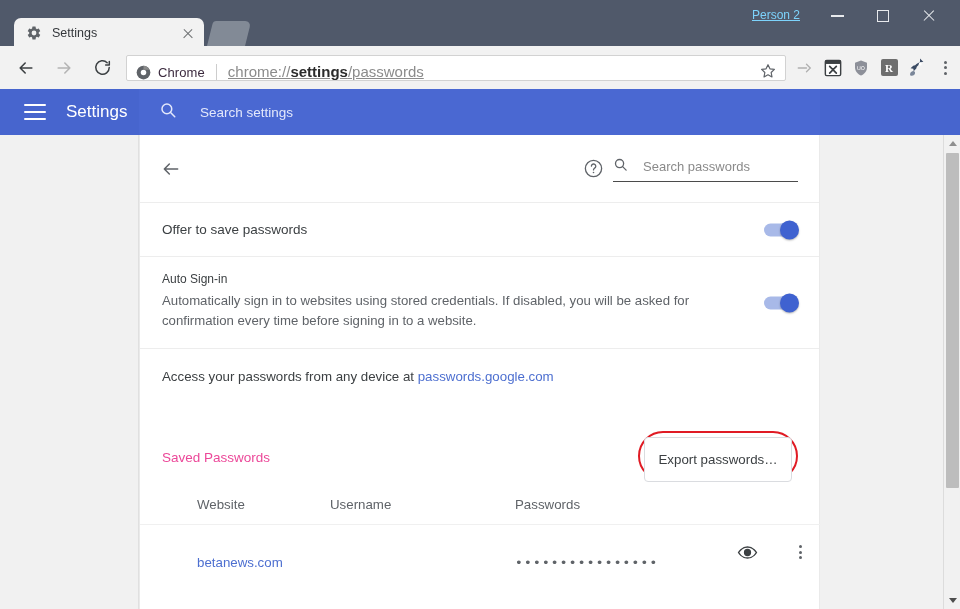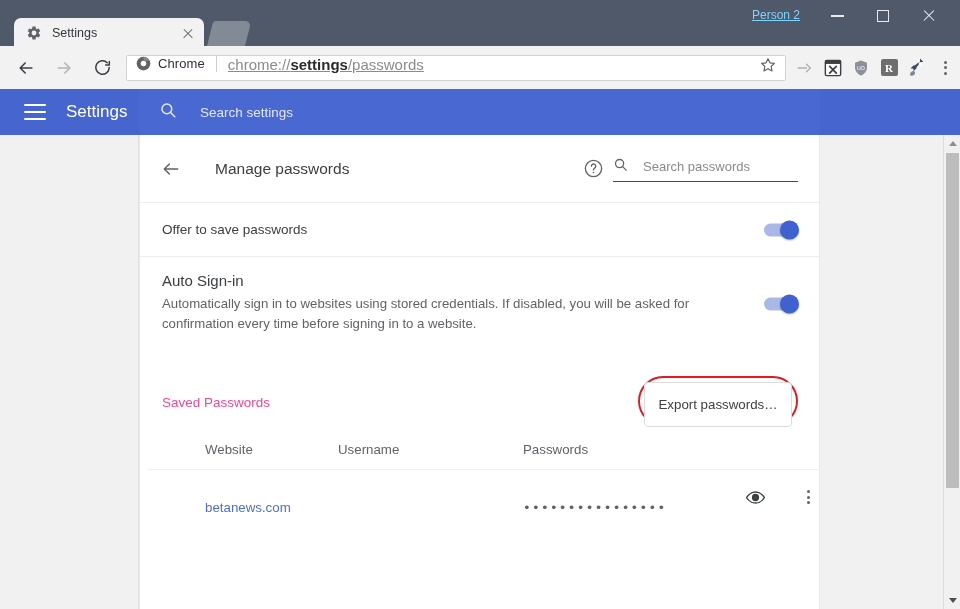--- a/index.html
+++ b/index.html
@@ -81,21 +81,21 @@
     width: 32px; height: 32px; margin-left: 6px;
     display: flex; align-items: center; justify-content: center;
   }
   .nav-btn:first-child { margin-left: 10px; }
 
   .omnibox {
     flex: 1 1 auto; height: 26px; margin: 0 6px 0 8px;
     background: #ffffff;
     border: 1px solid #d2d2d2;
     border-radius: 2px;
-    display: flex; align-items: flex-start;
+    display: flex; align-items: flex-end;
     padding: 0 8px 0 9px;
     min-width: 0;
   }
   .chrome-badge { display: flex; align-items: center; flex: 0 0 auto; }
   .chrome-badge-text {
     font-size: 13px; color: #3b2a3e; margin-left: 7px; letter-spacing: .1px;
   }
   .omni-sep {
     width: 1px; height: 16px; background: #cdcdcd; margin: 0 11px 0 11px; flex: 0 0 1px;
   }
@@ -200,21 +200,21 @@
     width: 19px; height: 19px; border-radius: 50%;
     background: #3f62d0;
     box-shadow: 0 1px 2px rgba(0,0,0,.28);
   }
 
   .row-autosignin {
     border-top: 1px solid #ededed;
     padding: 15px 70px 17px 22px;
     position: relative;
   }
-  .as-title { font-size: 15px; color: #3c4043; margin-bottom: 5px; }
+  .as-title { font-size: 12px; color: #3c4043; margin-bottom: 5px; }
   .as-desc {
     font-size: 13.2px; color: #5f6368; line-height: 20px; max-width: 530px;
   }
 
   .row-access {
     border-top: 1px solid #ededed;
     padding: 20px 22px 22px 22px;
     font-size: 13.3px; color: #3c4043;
   }
   .row-access a { color: #4d6fd0; text-decoration: none; }
@@ -232,21 +232,21 @@
     position: absolute; left: 0; top: 0; width: 160px; height: 50px;
     border: 2.5px solid #e01b24; border-radius: 26px;
   }
   .export-btn {
     position: absolute; left: 6px; top: 6px; width: 148px; height: 45px;
     border: 1px solid #dadce0; border-radius: 4px; background: #ffffff;
     display: flex; align-items: center; justify-content: center;
     font-size: 13.3px; color: #3c4043;
   }
 
-  .pw-table { position: absolute; left: 8px; top: 78px; width: 681px; }
+  .pw-table { position: absolute; left: 0; top: 78px; width: 681px; }
   .pw-thead {
     display: flex; align-items: center; height: 40px;
     font-size: 13.3px; color: #5f6368;
   }
   .col-site { width: 190px; padding-left: 57px; }
   .col-user { width: 185px; }
   .col-pass { width: 160px; }
   .col-actions { flex: 1 1 auto; }
 
   .pw-row {
@@ -418,21 +418,20 @@
     <div class="left-rail"></div>
 
     <div class="card">
 
       <div class="card-head">
         <span class="back-arrow">
           <svg width="20" height="20" viewBox="0 0 24 24" fill="none" stroke="#5f6368" stroke-width="1.8" stroke-linecap="round" stroke-linejoin="round">
             <path d="M20 12H4M10 18l-6-6 6-6"></path>
           </svg>
         </span>
-        <span class="card-title">Manage passwords</span>
 
         <span class="help-btn">
           <svg width="21" height="21" viewBox="0 0 24 24" fill="none" stroke="#5f6368" stroke-width="1.5">
             <circle cx="12" cy="12" r="9.3"></circle>
             <path d="M9.6 9.3a2.5 2.5 0 114.5 1.6c-.9 1-2.1 1.3-2.1 2.7" stroke-linecap="round"></path>
             <circle cx="12" cy="16.6" r=".95" fill="#5f6368" stroke="none"></circle>
           </svg>
         </span>
 
         <span class="pw-search">
@@ -456,20 +455,23 @@
 
       <div class="row-autosignin">
         <div class="as-title">Auto Sign-in</div>
         <div class="as-desc">Automatically sign in to websites using stored credentials. If disabled, you will be asked for confirmation every time before signing in to a website.</div>
         <span class="toggle">
           <span class="toggle-track"></span>
           <span class="toggle-knob"></span>
         </span>
       </div>
 
+      <div class="row-access">
+        <span>Access your passwords from any device at </span><a href="#">passwords.google.com</a>
+      </div>
 
       <div class="saved-block">
         <div class="saved-title">Saved Passwords</div>
 
         <div class="export-wrap">
           <span class="export-outline"></span>
           <span class="export-btn">Export passwords…</span>
         </div>
 
         <div class="pw-table">

